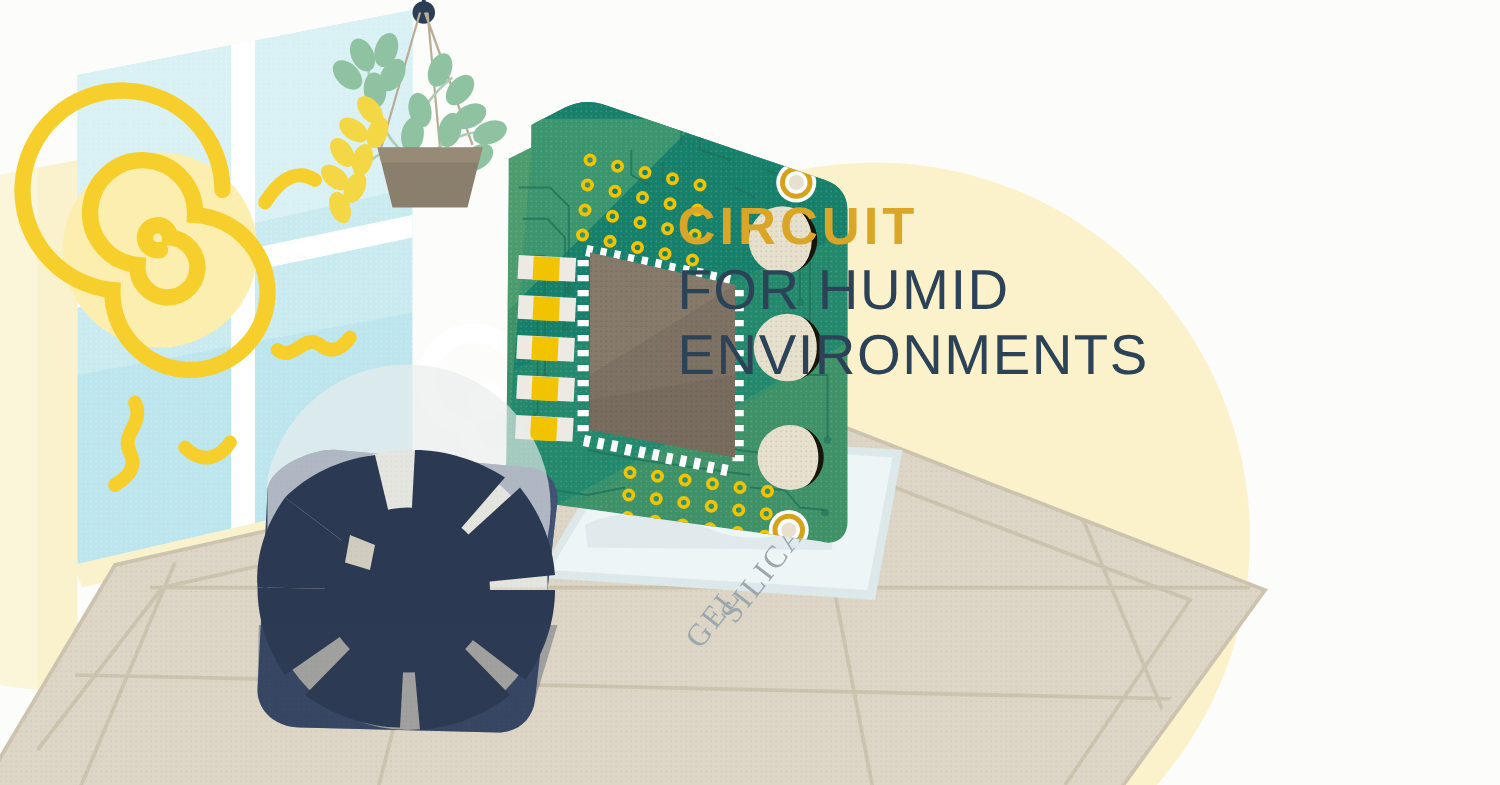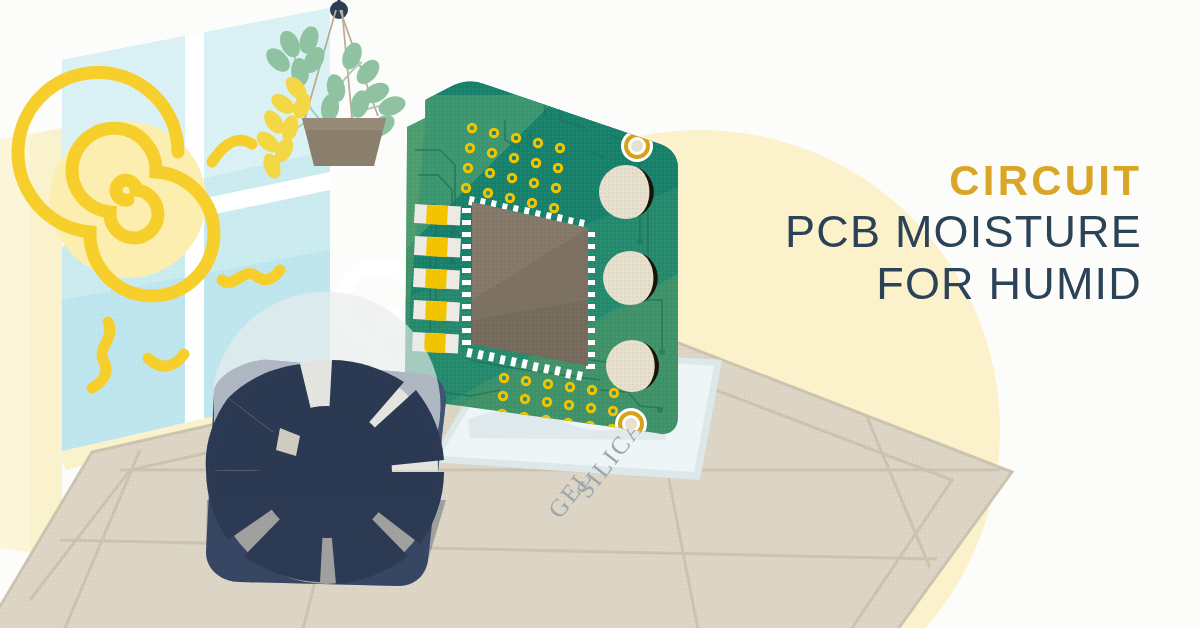--- a/index.html
+++ b/index.html
@@ -9,21 +9,21 @@
     font-family:"Liberation Sans", sans-serif;
   }
   #stage{position:relative;width:1200px;height:628px;overflow:hidden;background:#fcfdfb;}
   #art{position:absolute;inset:0;}
 
   
   .headline{
     position:absolute;
     right:58px; top:156px;
     width:600px;
-    text-align:right;
+    text-align:left;
     line-height:1.0;
     z-index:40;
   }
   .hl-line{
     display:block;
     font-size:43px;
     letter-spacing:1.4px;
     white-space:nowrap;
   }
   .hl-gold{
@@ -507,17 +507,17 @@
       <circle cx="326" cy="472" r="112" fill="url(#dotsDark)" opacity="0.35"></circle>
 
       <path d="M207,500 L446,500 L428,560 C426,576 414,586 398,586
                L240,582 C222,582 206,570 206,552 Z" fill="#2f3d57" opacity="0.35"></path>
     </g>
 
   </svg>
 
   <div class="headline">
     <span class="hl-line hl-gold">CIRCUIT</span>
-    <span class="hl-line hl-navy">PCB MOISTURE</span>
     <span class="hl-line hl-navy">FOR HUMID</span>
+    <span class="hl-line hl-navy">ENVIRONMENTS</span>
   </div>
 
 </div>
 
 </body></html>

